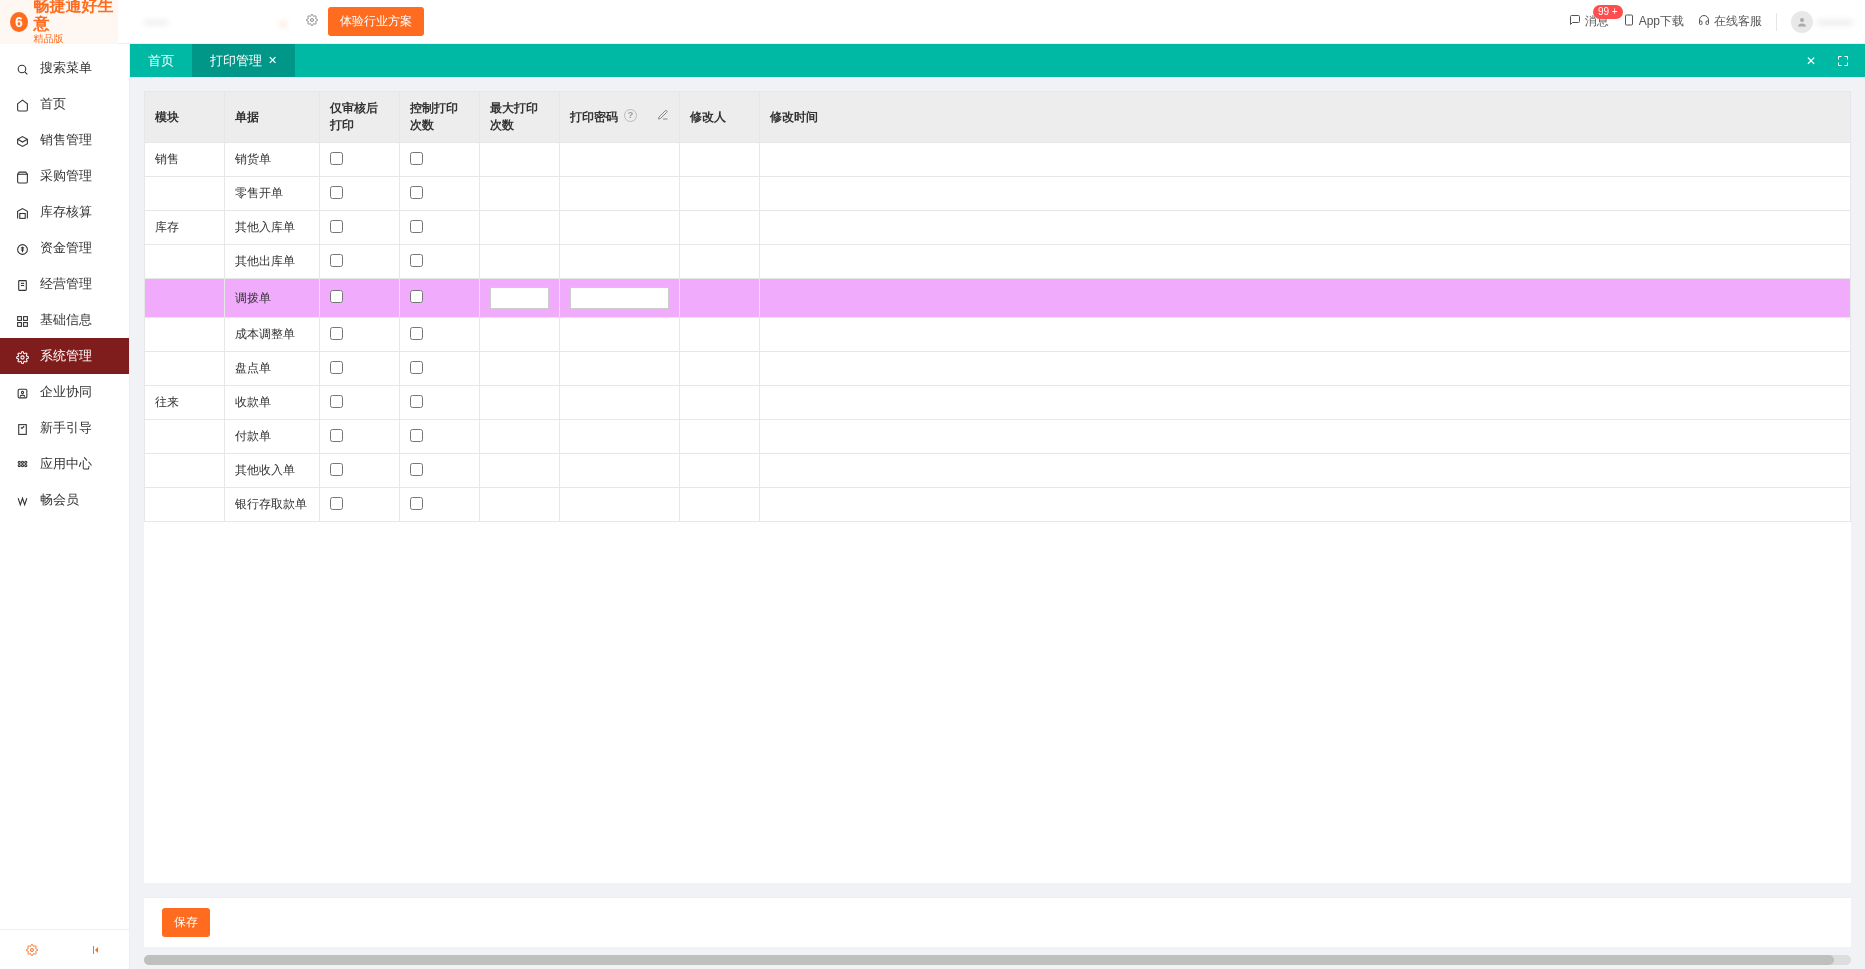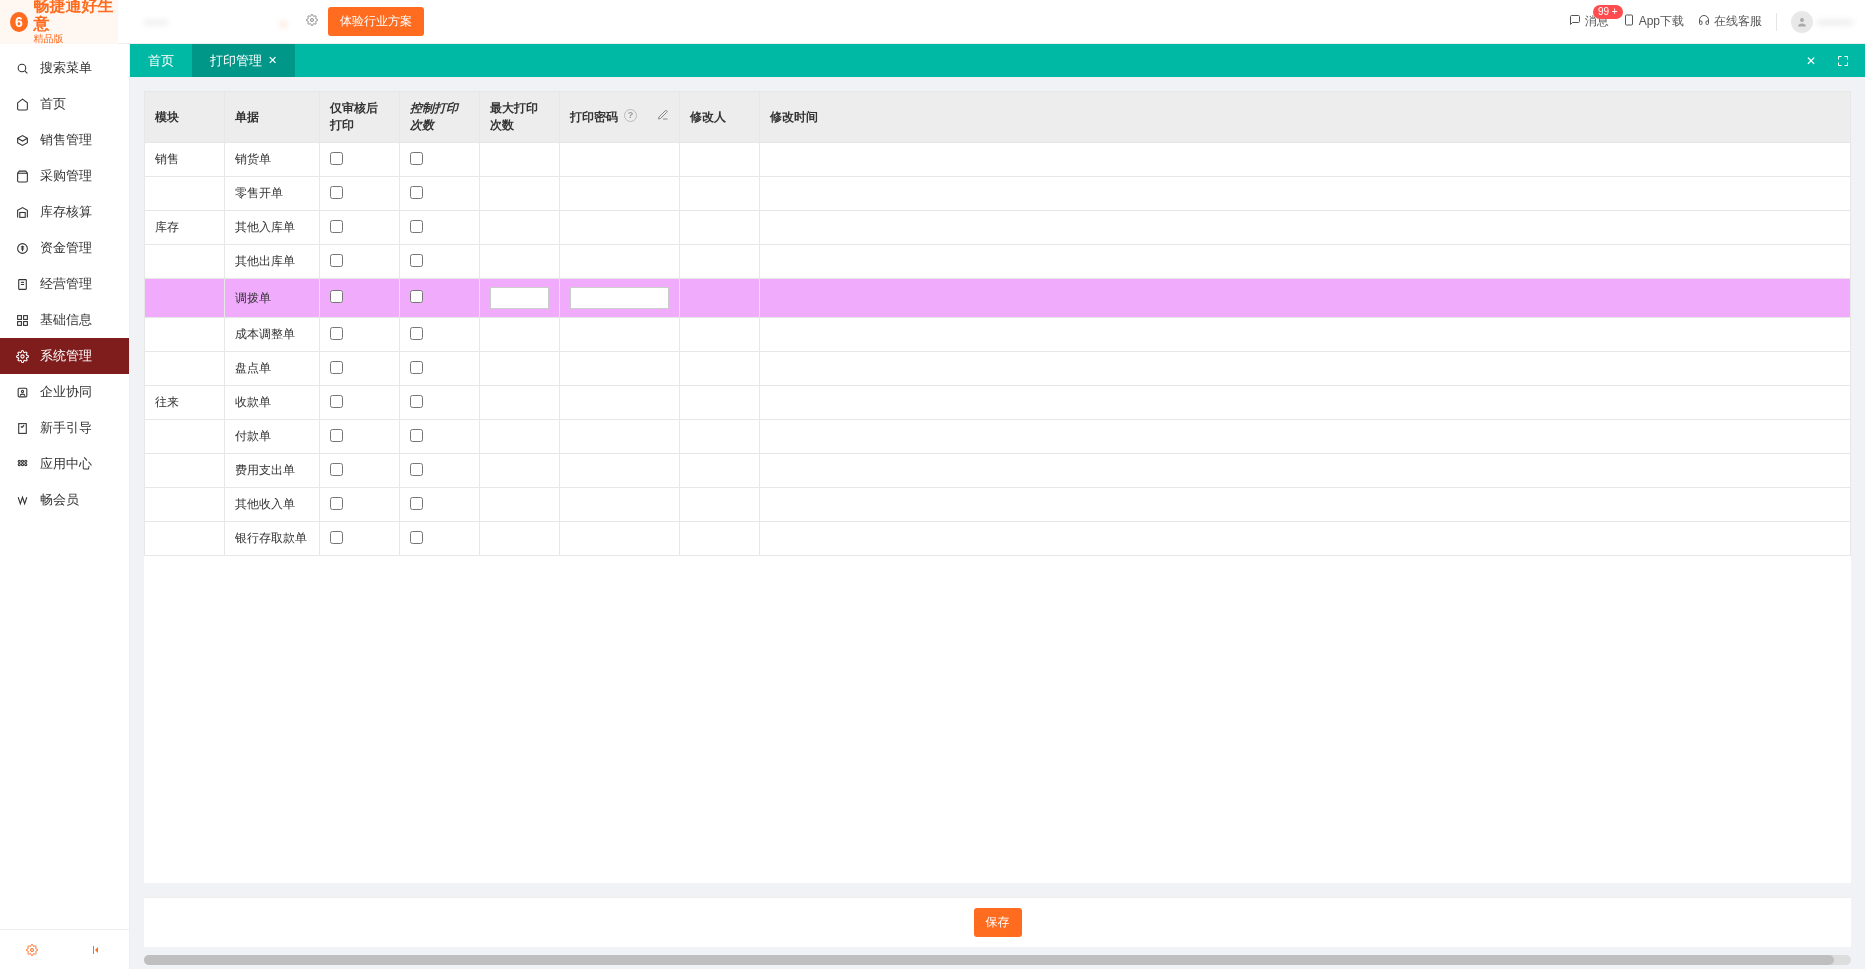--- a/index.html
+++ b/index.html
@@ -18,21 +18,21 @@
 .topbar-right { margin-left: auto; display: flex; align-items: center; gap: 14px; color: #555; }
 .top-item { display: flex; align-items: center; gap: 4px; cursor: pointer; position: relative; }
 .badge { position: absolute; top: -8px; right: -14px; background: #ff4d4f; color: #fff; border-radius: 8px; font-size: 10px; padding: 0 5px; line-height: 14px; }
 .divider-v { width: 1px; height: 18px; background: #e5e5e5; }
 .avatar { width: 22px; height: 22px; border-radius: 50%; background: #e8e8e8; display:flex; align-items:center; justify-content:center; color:#aaa;}
 .username { filter: blur(3px); color:#888;}
 
 .body { flex: 1; display: flex; min-height: 0; }
 .sidebar { width: 130px; background: #fff; border-right: 1px solid #eee; display: flex; flex-direction: column; }
 .side-items { flex: 1; overflow: auto; padding-top: 6px;}
-.side-item { display: flex; align-items: center; padding: 9px 14px; color: #333; cursor: pointer; gap: 10px; font-size: 13px;}
+.side-item { display: flex; align-items: flex-end; padding: 9px 14px; color: #333; cursor: pointer; gap: 10px; font-size: 13px;}
 .side-item.active { background: #7f1d1d; color: #fff; }
 .side-icon { width: 16px; height: 16px; display: flex; align-items: center; justify-content: center; color: inherit; }
 .side-footer { height: 40px; border-top: 1px solid #eee; display: flex; align-items: center; justify-content: space-around; color: #ff6b1f; }
 
 .main { flex: 1; display: flex; flex-direction: column; min-width: 0; }
 .tabbar { height: 33px; background: #00b9a5; display: flex; align-items: stretch; }
 .tab { padding: 0 18px; display: flex; align-items: center; color: #fff; cursor: pointer; font-size: 13px; gap: 6px;}
 .tab.active { background: #009688; }
 .tab-close { font-size: 11px; }
 .tabbar-right { margin-left: auto; display: flex; align-items: center; gap: 8px; padding-right: 10px; color: #fff;}
@@ -40,31 +40,31 @@
 
 .content-wrap { flex:1; display:flex; flex-direction:column; min-height:0; }
 .content { flex: 1; margin: 14px; background: #fff; overflow: auto; }
 .table { width: 100%; border-collapse: collapse; }
 .table th, .table td { border: 1px solid #e7e7e7; padding: 8px 10px; text-align: left; font-size: 12px; font-weight: normal;}
 .table thead th { background: #ededed; font-weight: bold; }
 .table tr.highlight td { background: #f0abfc; }
 .col-module { width: 80px; }
 .col-doc { width: 95px; }
 .col-chk1 { width: 80px; }
-.col-chk2 { width: 80px; font-style: italic; }
+.col-chk2 { width: 80px; }
 .col-max { width: 80px; }
 .col-pw { width: 120px; }
 .col-mod { width: 80px; }
 .th-flex { display:flex; align-items:flex-start; gap:6px; }
 .help-ic { color:#999; border:1px solid #bbb; border-radius:50%; width:13px; height:13px; font-size:9px; display:inline-flex; align-items:center; justify-content:center;}
 .edit-ic { margin-left:auto; color:#888; cursor:pointer;}
 input[type=checkbox] { width:13px; height:13px; cursor:pointer;}
 .cell-input { width:100%; height:22px; border:1px solid #ccc; background:#fff; }
 
-.footer-bar { height: 50px; margin: 0 14px 8px 14px; background: #fff; display: flex; align-items: center; justify-content: center; padding: 0 18px; border-top:1px solid #eee;}
+.footer-bar { height: 50px; margin: 0 14px 8px 14px; background: #fff; display: flex; align-items: center; justify-content: flex-start; padding: 0 18px; border-top:1px solid #eee;}
 .scrollbar-strip { height: 10px; margin: 0 14px 4px 14px; background: #ddd; border-radius: 5px; position: relative;}
 .scrollbar-thumb { position:absolute; left:0; top:0; height:100%; width:99%; background:#bfbfbf; border-radius:5px;}
 
 svg { width: 1em; height: 1em; }
 </style>
 </head>
 <body>
 
 <div class="layout">
 
@@ -406,30 +406,20 @@
                   <td>付款单</td>
                   <td><input type="checkbox" style=""></td>
                   <td><input type="checkbox" style=""></td>
                   <td></td>
                   <td></td>
                   <td></td>
                   <td></td>
                 </tr>
                 <tr>
                   <td></td>
-                  <td>费用支出单</td>
-                  <td><input type="checkbox" style=""></td>
-                  <td><input type="checkbox" style=""></td>
-                  <td></td>
-                  <td></td>
-                  <td></td>
-                  <td></td>
-                </tr>
-                <tr>
-                  <td></td>
                   <td>其他收入单</td>
                   <td><input type="checkbox" style=""></td>
                   <td><input type="checkbox" style=""></td>
                   <td></td>
                   <td></td>
                   <td></td>
                   <td></td>
                 </tr>
                 <tr>
                   <td></td>

